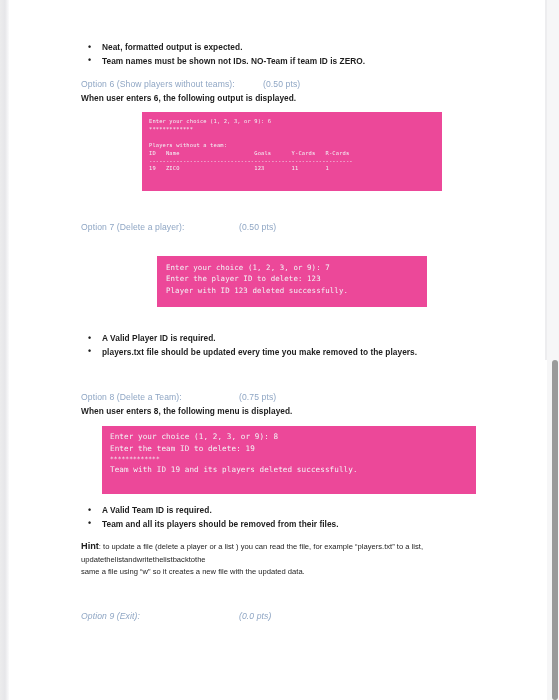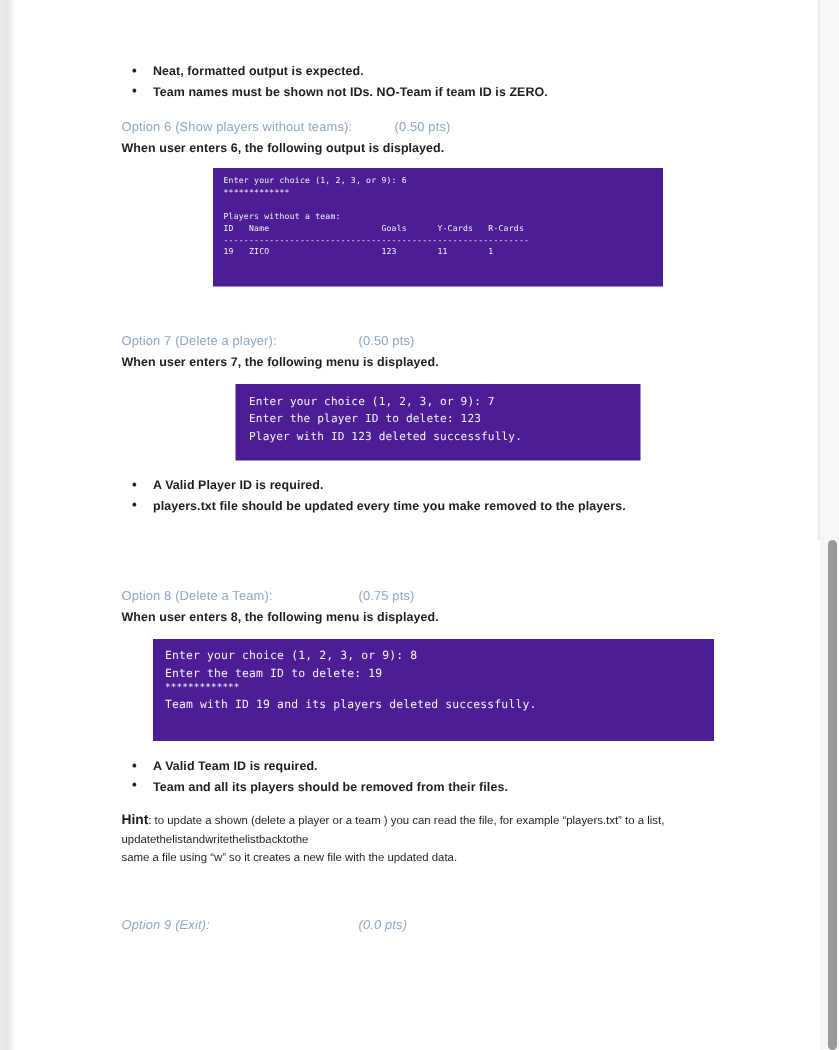--- a/index.html
+++ b/index.html
@@ -101,21 +101,21 @@
 
   .opt-sub {
     font-size: 8.3px;
     color: #1d1d1d;
     font-weight: 600;
     letter-spacing: 0.05px;
   }
 
   .term {
     position: absolute;
-    background: #4c1d95;
+    background: #ec4899;
     color: #f2f4f6;
     font-family: "DejaVu Sans Mono", "Liberation Mono", monospace;
     box-sizing: border-box;
     overflow: hidden;
   }
   .term .ln {
     white-space: pre;
   }
   .term .blank { visibility: hidden; }
 
@@ -191,29 +191,28 @@
         <div class="ln">Players without a team:</div>
         <div class="ln">ID   Name                      Goals      Y-Cards   R-Cards</div>
         <div class="ln">------------------------------------------------------------</div>
         <div class="ln">19   ZICO                      123        11        1</div>
       </div>
 
       <div class="opt-head" style="position:absolute; left:72px; top:222px;">
         <span class="opt-title">Option 7 (Delete a player):</span>
         <span class="opt-pts">(0.50 pts)</span>
       </div>
-      <div class="opt-sub" style="position:absolute; left:72px; top:236px;">When user enters 7, the following menu is displayed.</div>
 
       <div class="term" id="term7">
         <div class="ln">Enter your choice (1, 2, 3, or 9): 7</div>
         <div class="ln">Enter the player ID to delete: 123</div>
         <div class="ln">Player with ID 123 deleted successfully.</div>
       </div>
 
-      <ul class="bullets" style="position:absolute; left:77px; top:317px; width:420px;">
+      <ul class="bullets" style="position:absolute; left:77px; top:332px; width:420px;">
         <li>A Valid Player ID is required.</li>
         <li>players.txt file should be updated every time you make removed to the players.</li>
       </ul>
 
       <div class="opt-head" style="position:absolute; left:72px; top:392px;">
         <span class="opt-title">Option 8 (Delete a Team):</span>
         <span class="opt-pts">(0.75 pts)</span>
       </div>
       <div class="opt-sub" style="position:absolute; left:72px; top:406px;">When user enters 8, the following menu is displayed.</div>
 
@@ -224,21 +223,21 @@
         <div class="ln">Team with ID 19 and its players deleted successfully.</div>
       </div>
 
       <ul class="bullets" style="position:absolute; left:77px; top:504px; width:420px;">
         <li>A Valid Team ID is required.</li>
         <li>Team and all its players should be removed from their files.</li>
       </ul>
 
       <div class="hint" style="position:absolute; left:72px; top:540px; width:412px;">
         <div>
-          <b>Hint</b><span>: to update a shown (delete a player or a team ) you can read the file, for example “players.txt” to a list,</span>
+          <b>Hint</b><span>: to update a file (delete a player or a list ) you can read the file, for example “players.txt” to a list,</span>
         </div>
         <div class="hint-l2">
           <span>update</span>
           <span>the</span>
           <span>list</span>
           <span>and</span>
           <span>write</span>
           <span>the</span>
           <span>list</span>
           <span>back</span>

